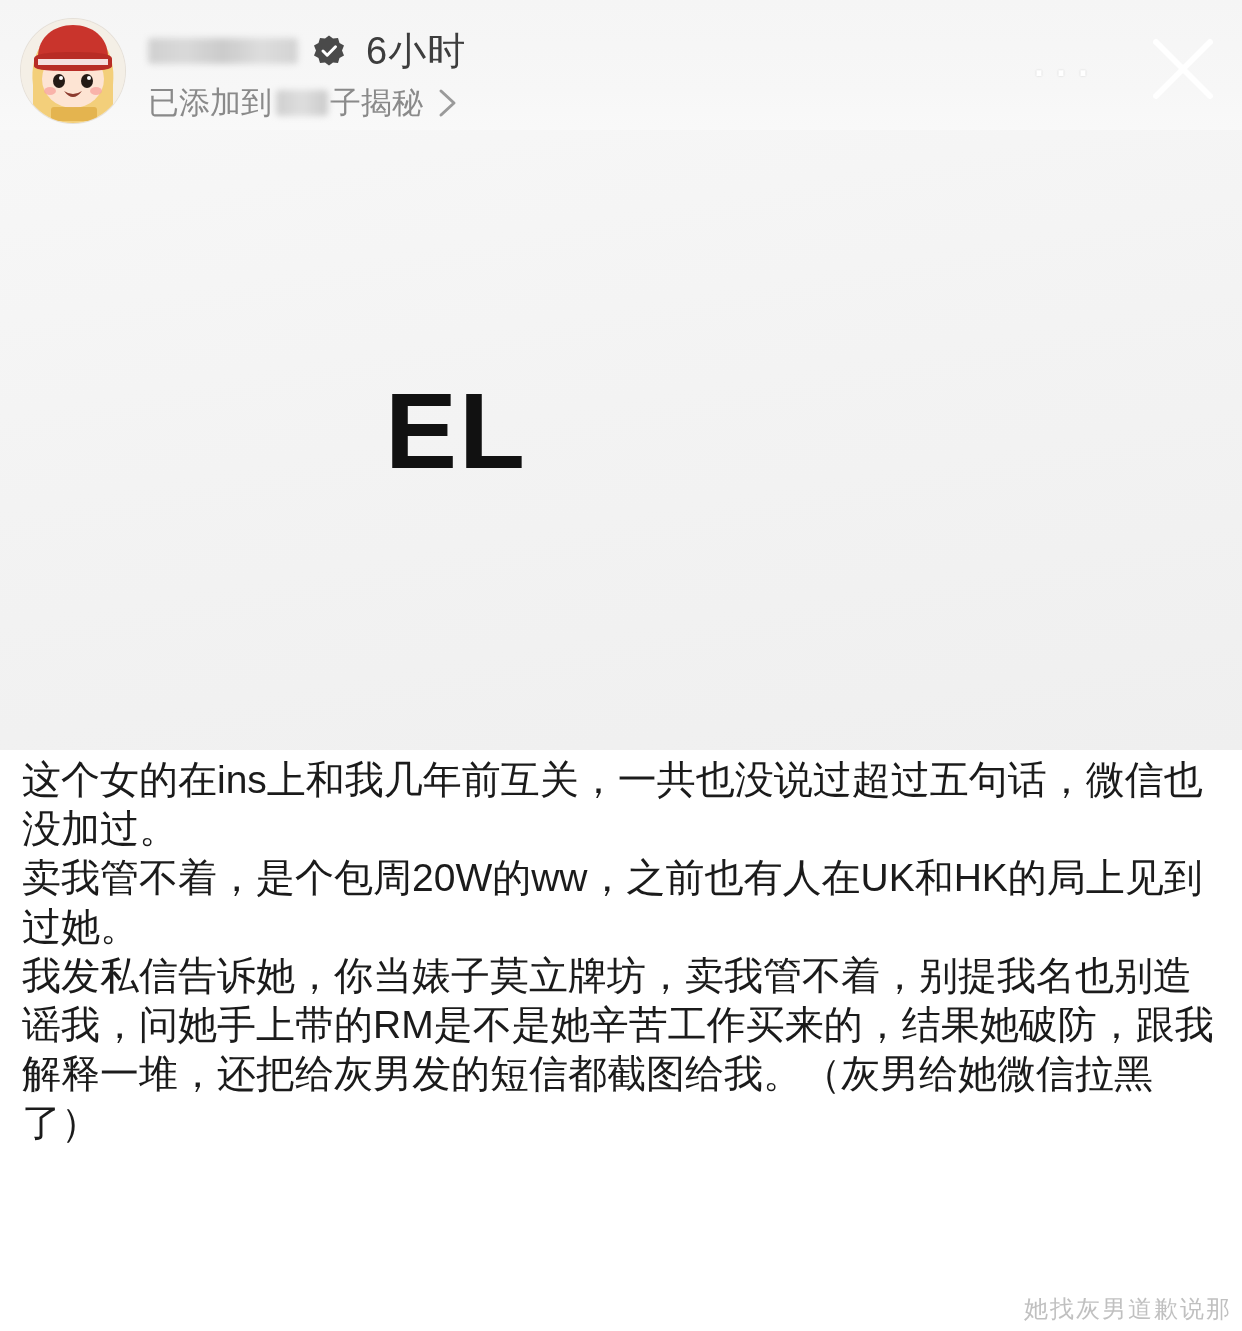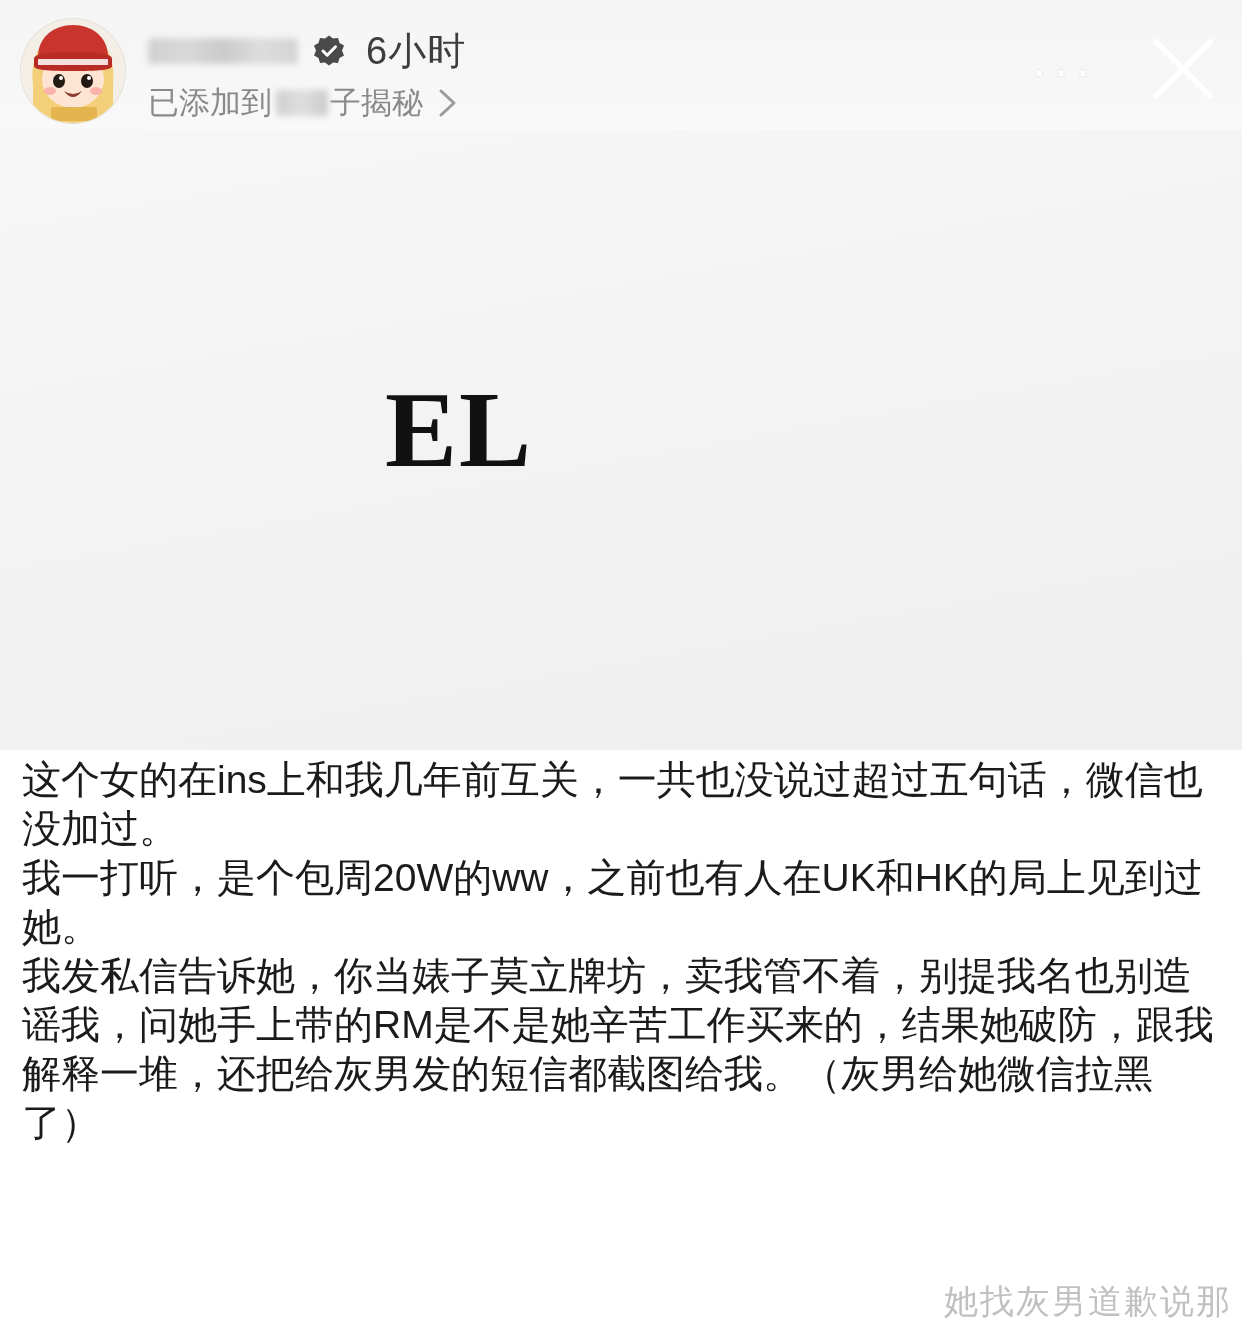--- a/index.html
+++ b/index.html
@@ -130,21 +130,21 @@
     background: linear-gradient(170deg, #f7f7f7 0%, #f3f3f3 45%, #efefef 100%);
   }
   .el-logo {
     position: absolute;
     left: 385px;
     top: 238px;
     font-size: 108px;
     font-weight: 700;
     color: #111111;
     letter-spacing: 2px;
-    font-family: Liberation Serif, serif;
+    font-family: Liberation Sans, sans-serif;
   }
 
   
   .content {
     position: absolute;
     top: 755px;
     left: 0;
     width: 1242px;
     padding: 0 22px;
     box-sizing: border-box;
@@ -154,21 +154,21 @@
     line-height: 49px;
     color: #1b1b1b;
     letter-spacing: 0px;
     margin: 0;
     text-align: left;
   }
   .watermark {
     position: absolute;
     right: 10px;
     bottom: 6px;
-    font-size: 34px;
+    font-size: 24px;
     color: rgba(140,140,140,0.55);
     letter-spacing: 2px;
     white-space: nowrap;
     pointer-events: none;
   }
 </style>
 </head>
 <body>
 
 <div class="header">
@@ -231,18 +231,18 @@
     </span>
   </div>
 </div>
 
 <div class="media">
   <div class="el-logo">EL</div>
 </div>
 
 <div class="content">
   <p class="para">这个女的在ins上和我几年前互关，一共也没说过超过五句话，微信也没加过。</p>
-  <p class="para">我一打听，是个包周20W的ww，之前也有人在UK和HK的局上见到过她。</p>
+  <p class="para">卖我管不着，是个包周20W的ww，之前也有人在UK和HK的局上见到过她。</p>
   <p class="para">我发私信告诉她，你当婊子莫立牌坊，卖我管不着，别提我名也别造谣我，问她手上带的RM是不是她辛苦工作买来的，结果她破防，跟我解释一堆，还把给灰男发的短信都截图给我。（灰男给她微信拉黑了）</p>
 
 </div>
 
 <div class="watermark">她找灰男道歉说那</div>
 
 </body></html>

